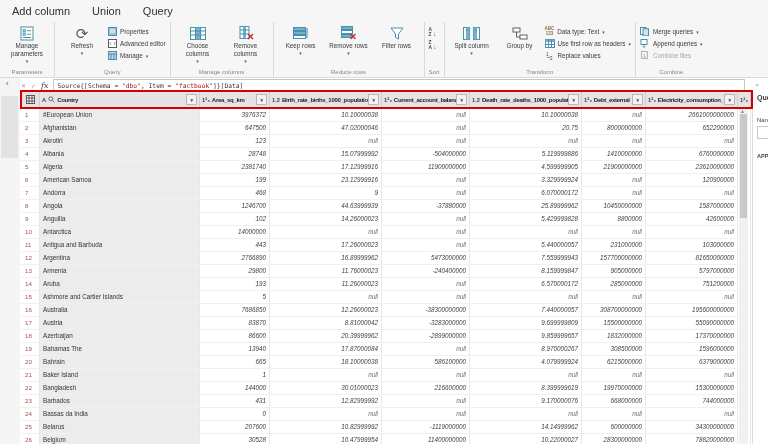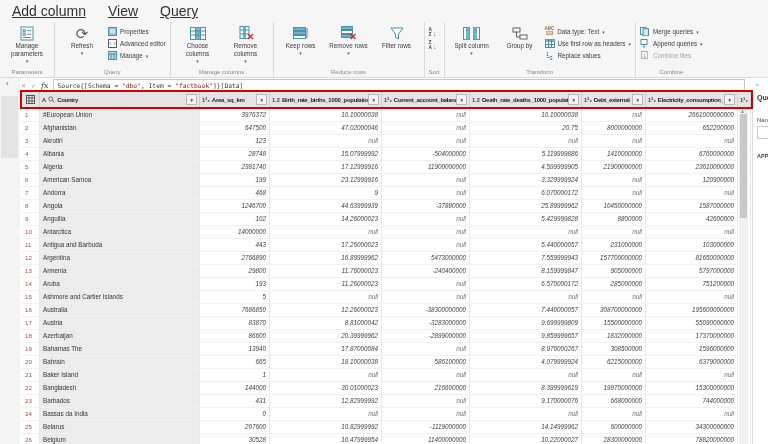--- a/index.html
+++ b/index.html
@@ -1,21 +1,21 @@
 <!DOCTYPE html>
 <html><head>
 <meta charset="utf-8">
 <style>
   html,body{margin:0;padding:0;}
   body{width:768px;height:444px;position:relative;overflow:hidden;background:#fff;
        font-family:"Liberation Sans",sans-serif;color:#333;}
   
   .menubar{position:absolute;left:0;top:0;width:768px;height:22px;background:#f6f6f6;
            display:flex;align-items:center;gap:22px;padding-left:12px;box-sizing:border-box;}
-  .menutab{font-size:14px;color:#323130;cursor:default;text-decoration:underline;}
+  .menutab{font-size:11px;color:#323130;cursor:default;}
   
   .ribbon{position:absolute;left:0;top:22px;width:768px;height:56px;background:#f6f6f6;
           border-bottom:1px solid #dcdcdc;display:flex;box-sizing:border-box;}
   .rgroup{display:flex;flex-direction:column;border-right:1px solid #d9d9d9;padding:1px 4px 0 4px;}
   .rgroup .btnrow{display:flex;flex:1;align-items:flex-start;gap:2px;}
   .glabel{font-size:6px;color:#8a8886;text-align:center;padding:1px 0 2px 0;}
   .bigbtn{display:flex;flex-direction:column;align-items:center;justify-content:flex-start;
           width:44px;padding:2px 1px 0 1px;font-size:6.3px;line-height:1.3;text-align:center;
           color:#3b3a39;cursor:default;}
   .bigbtn .bicon{height:16px;display:flex;align-items:center;justify-content:center;margin-bottom:1px;}
@@ -73,21 +73,21 @@
   .qs-label{font-size:6px;color:#444;margin-top:16px;white-space:nowrap;}
   .qs-input{width:40px;height:11px;border:1px solid #c8c8c8;background:#fff;margin-top:3px;}
   .qs-steps{font-size:5.5px;color:#444;font-weight:bold;margin-top:14px;white-space:nowrap;}
   svg{display:block;}
 </style>
 </head>
 <body>
 
 <div class="menubar">
   <span class="menutab">Add column</span>
-  <span class="menutab">View</span>
+  <span class="menutab">Union</span>
   <span class="menutab">Query</span>
 </div>
 
 <div class="ribbon">
 
   <div class="rgroup">
     <div class="btnrow">
       <div class="bigbtn">
         <span class="bicon">
           <svg width="14" height="15" viewBox="0 0 14 15">

